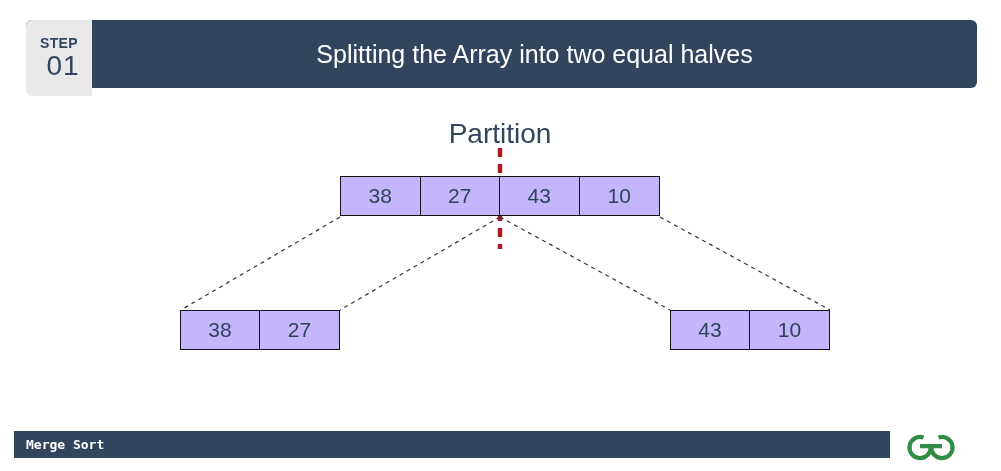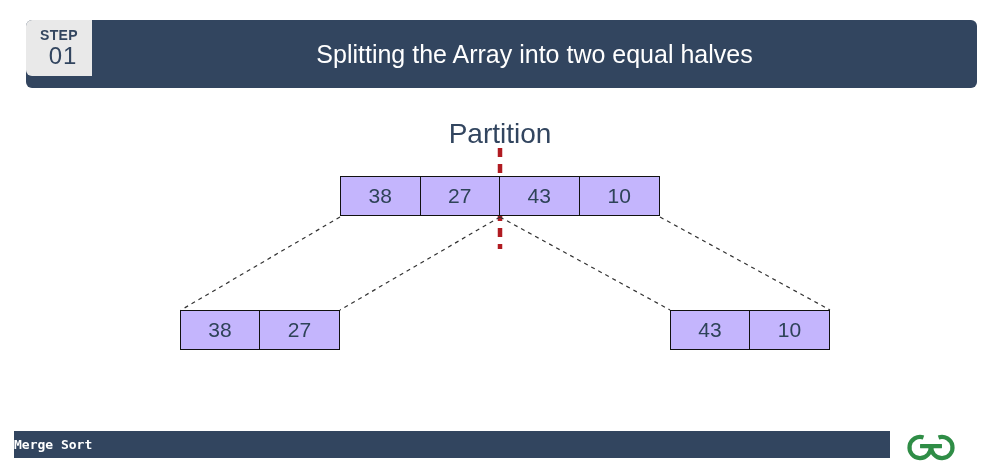--- a/index.html
+++ b/index.html
@@ -23,40 +23,40 @@
     width: 951px;
     height: 68px;
     background: #32455f;
     border-radius: 6px;
   }
   #step-badge {
     position: absolute;
     left: 26px;
     top: 20px;
     width: 66px;
-    height: 56px;
+    height: 76px;
     background: #e9e9e9;
     border-radius: 6px 0 0 6px;
     display: flex;
     flex-direction: column;
     align-items: center;
     justify-content: center;
     line-height: 1;
   }
   #step-badge .step-word {
     font-family: "Liberation Sans", sans-serif;
     font-size: 14px;
     font-weight: bold;
     color: #32455f;
     letter-spacing: 0.3px;
     margin-bottom: 2px;
   }
   #step-badge .step-num {
     font-family: "Liberation Sans", sans-serif;
-    font-size: 24px;
+    font-size: 28px;
     font-weight: normal;
     color: #32455f;
     letter-spacing: 1px;
     margin-left: 8px;
   }
   #header-title {
     position: absolute;
     left: 92px;
     top: 20px;
     width: 885px;
@@ -144,21 +144,21 @@
     position: absolute;
     left: 14px;
     top: 431px;
     width: 876px;
     height: 27px;
     background: #32455f;
     display: flex;
     align-items: center;
   }
   #footer-label {
-    margin-left: 0;
+    margin-left: 12px;
     color: #ffffff;
     font-family: "DejaVu Sans Mono", "Liberation Mono", monospace;
     font-size: 13px;
     font-weight: bold;
   }
   #gfg-logo {
     position: absolute;
     left: 899px;
     top: 424px;
     width: 64px;

